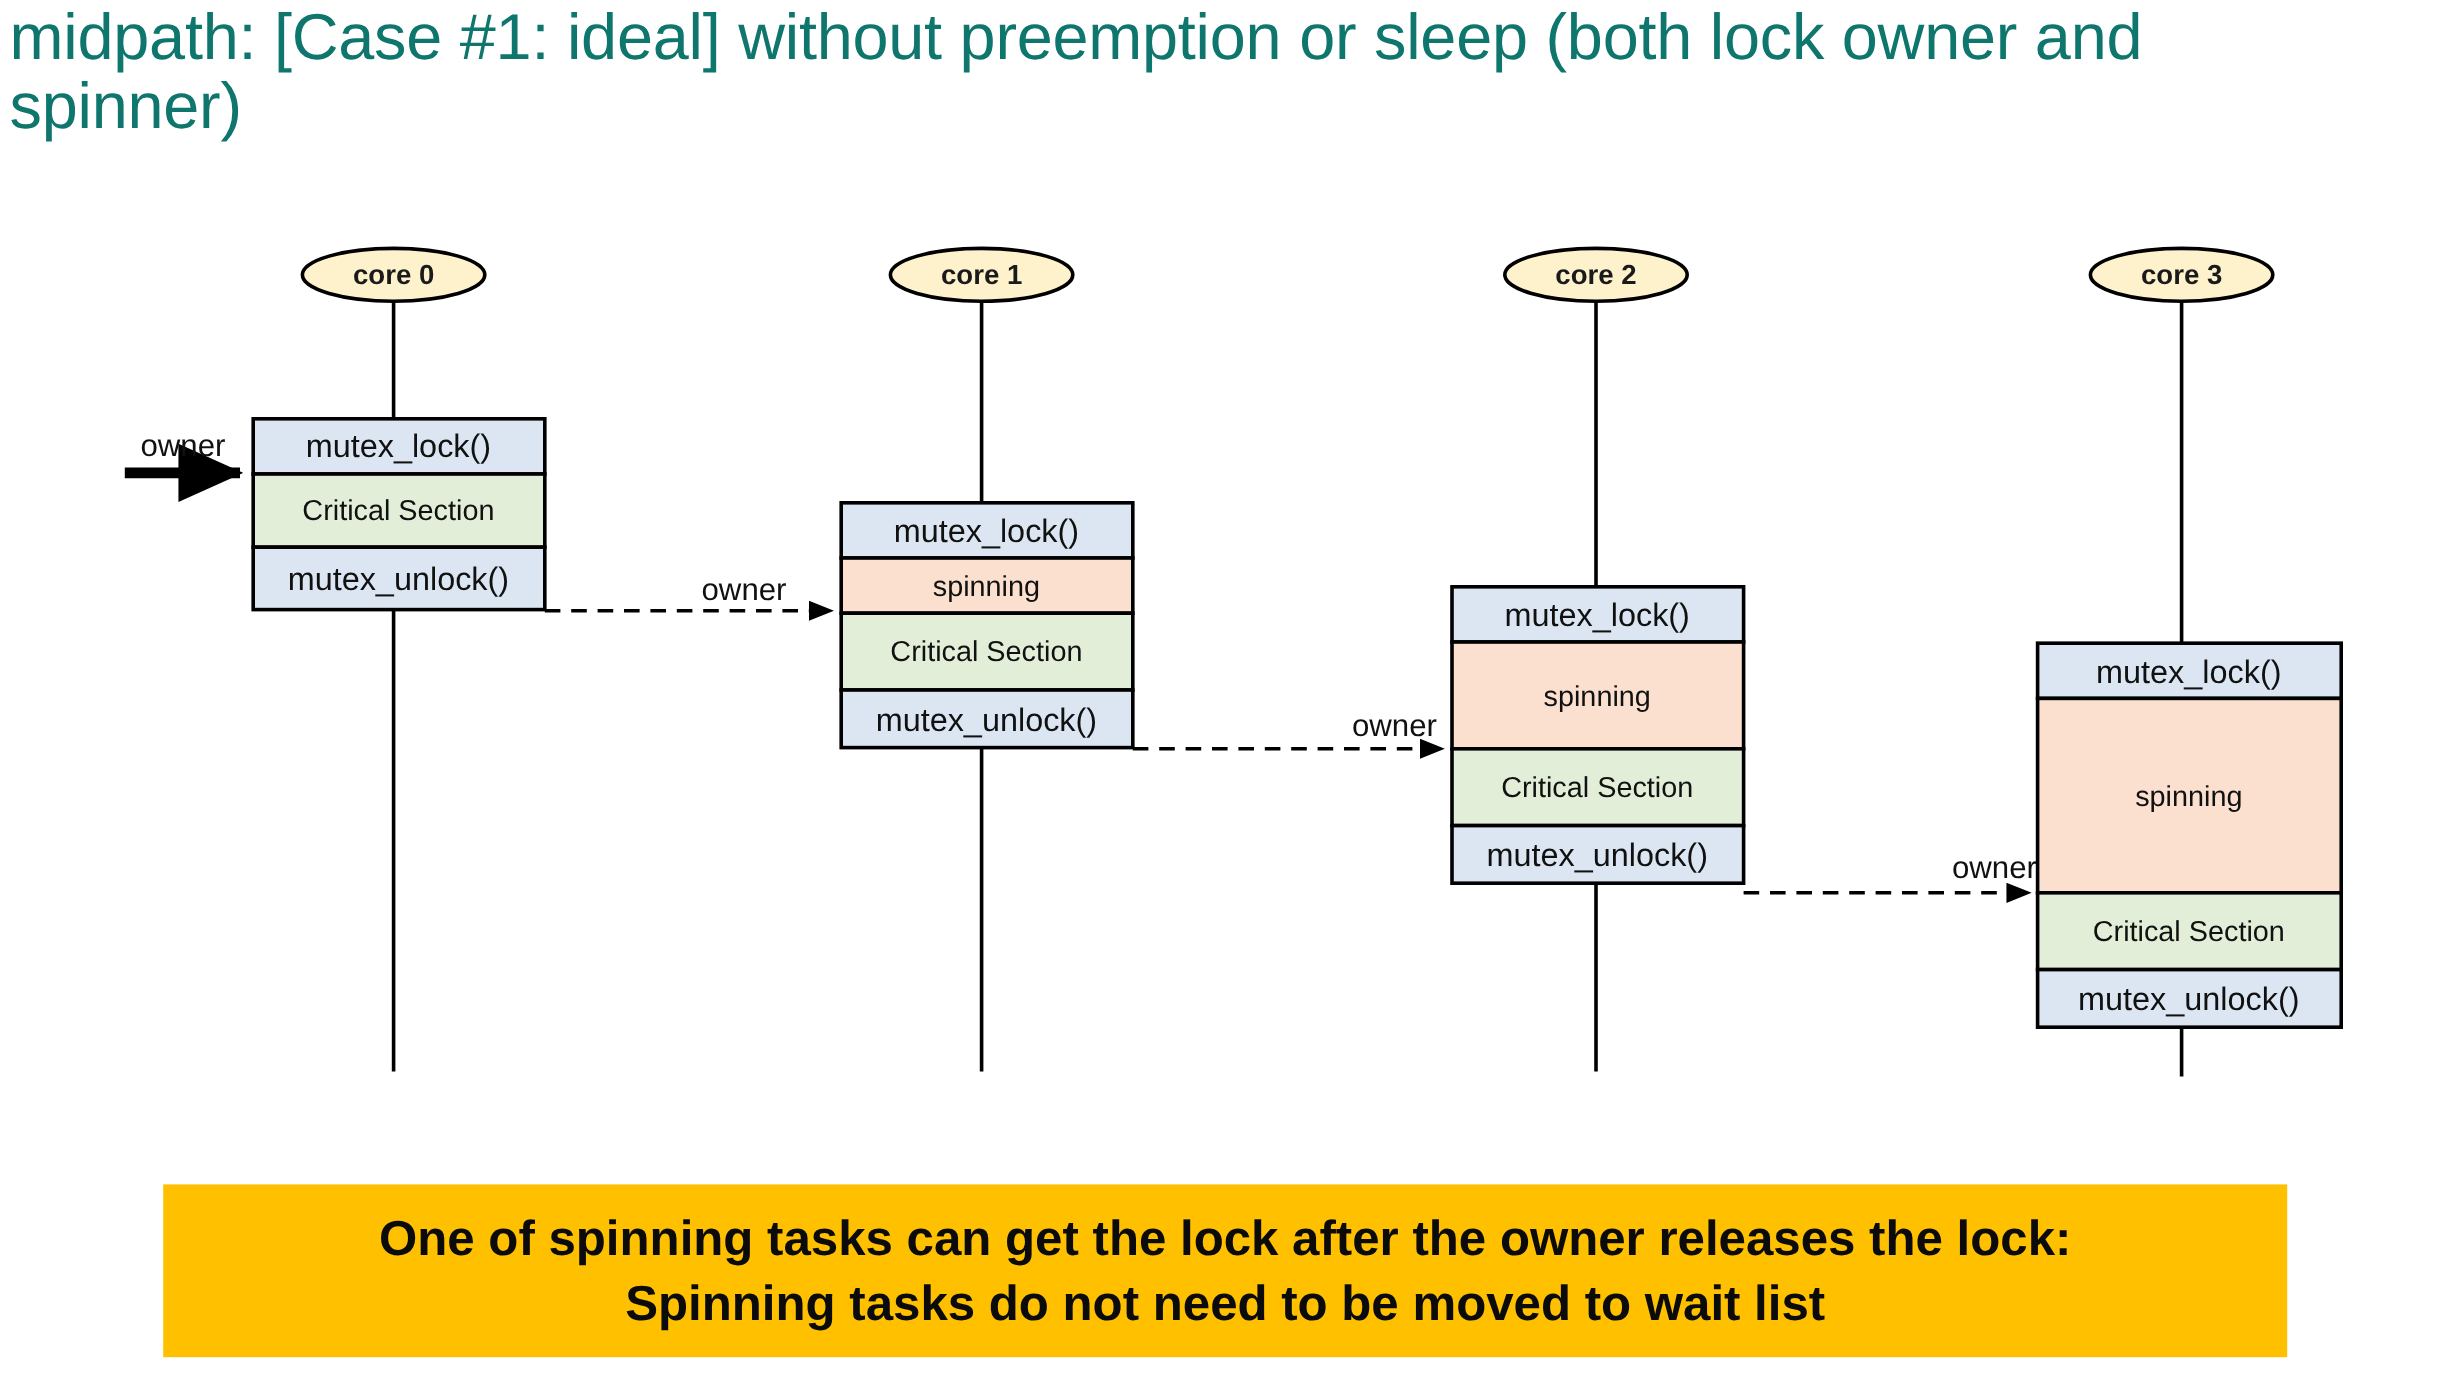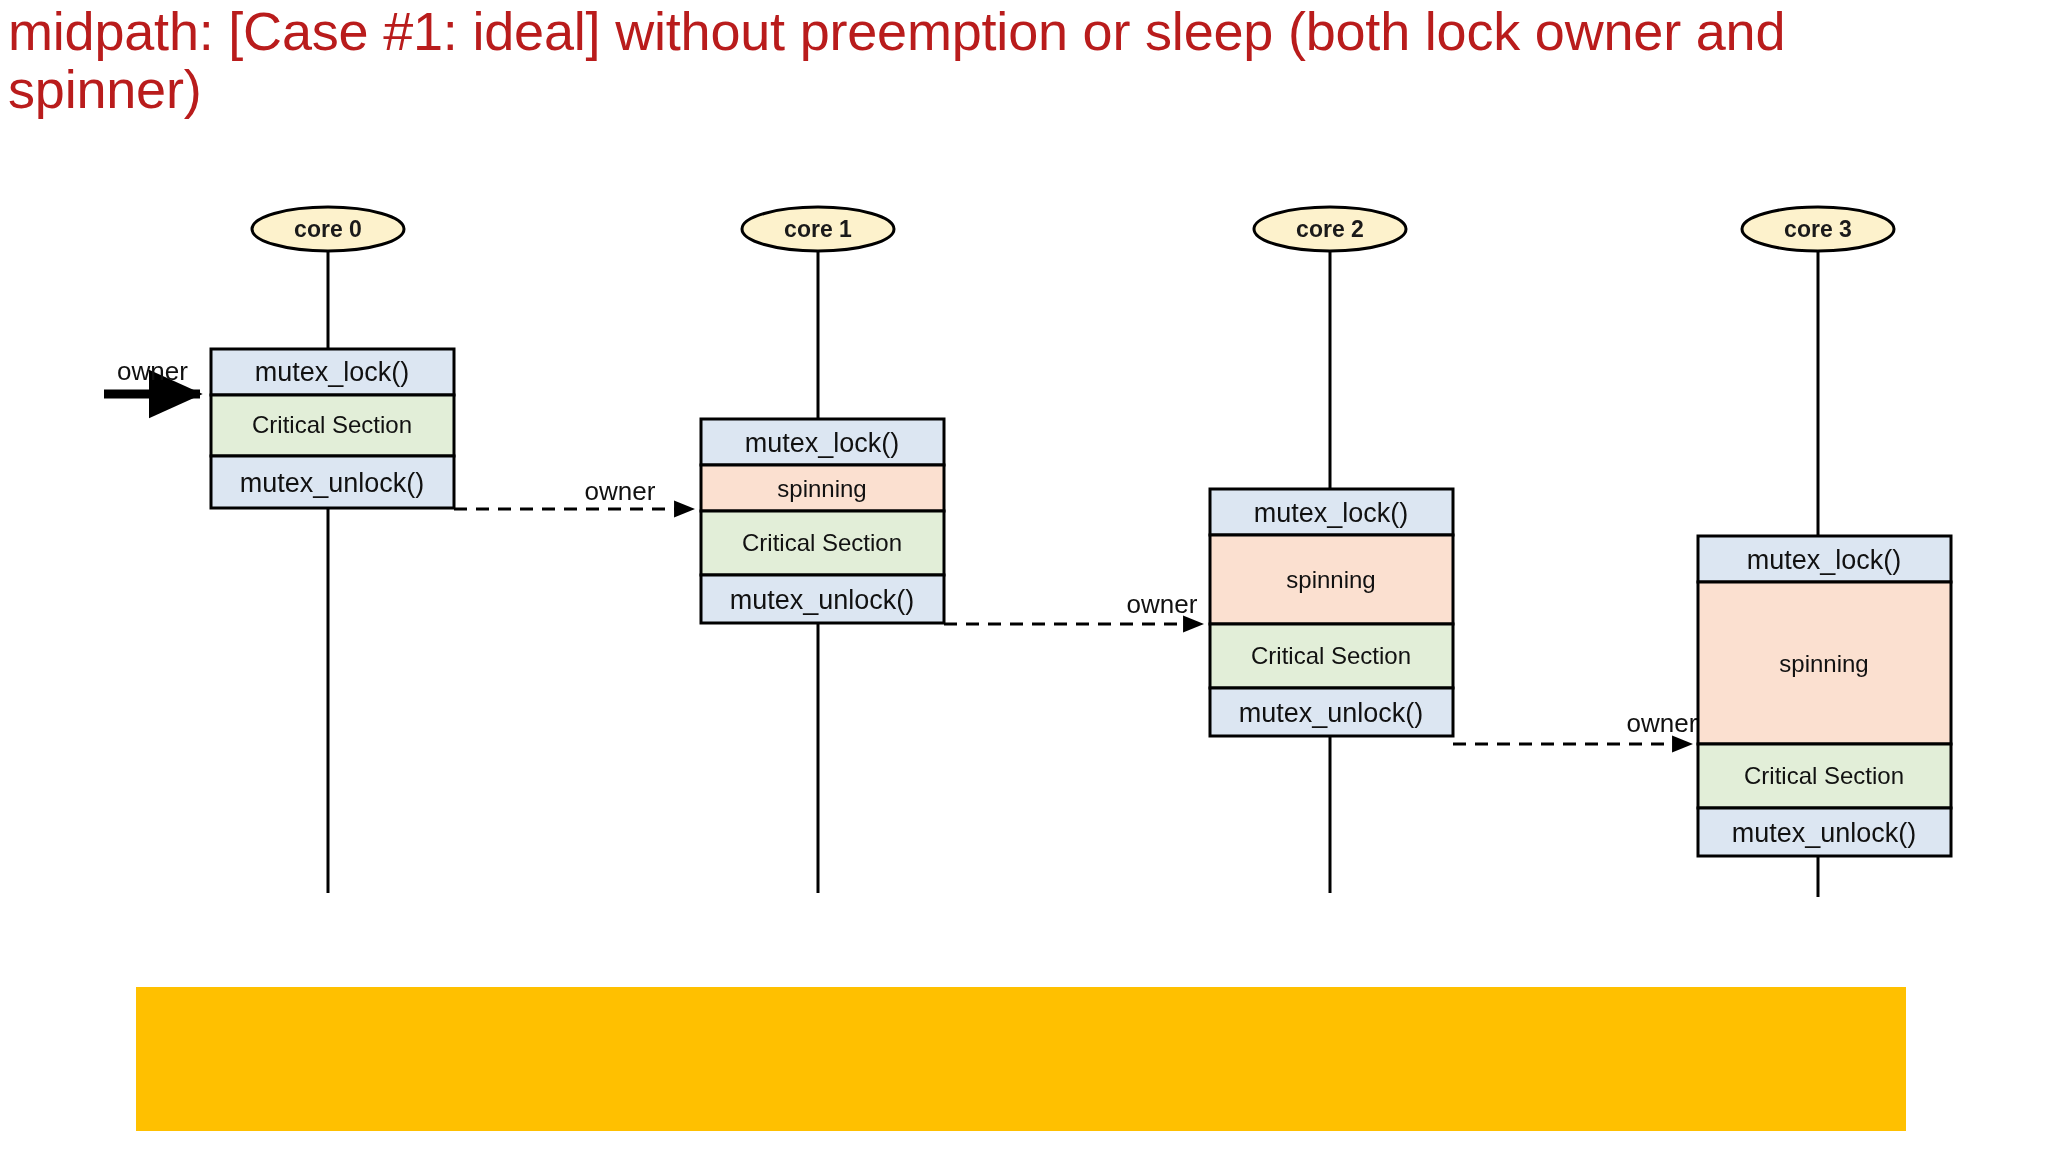--- a/index.html
+++ b/index.html
@@ -18,21 +18,21 @@
 
   
   #slide-title {
     position: absolute;
     left: 8px;
     top: 2px;
     width: 1900px;
     font-size: 54px;
     line-height: 1.08;
     font-weight: 400;
-    color: #b91c1c;
+    color: #0f766e;
     letter-spacing: -0.2px;
     white-space: pre-wrap;
   }
 
   
   #diagram {
     position: absolute;
     left: 0;
     top: 0;
     width: 1896px;
@@ -201,13 +201,15 @@
     <rect x="1698" y="744" width="253" height="64" fill="#e2eed8" stroke="#000" stroke-width="3"></rect>
     <text class="block-label small" x="1824" y="784" text-anchor="middle">Critical Section</text>
 
     <rect x="1698" y="808" width="253" height="48" fill="#dce6f2" stroke="#000" stroke-width="3"></rect>
     <text class="block-label" x="1824" y="842" text-anchor="middle">mutex_unlock()</text>
   </g>
 </svg>
 </div>
 
 <div id="banner">
+  <div class="banner-line">One of spinning tasks can get the lock after the owner releases the lock:</div>
+  <div class="banner-line">Spinning tasks do not need to be moved to wait list</div>
 </div>
 
 </body></html>

